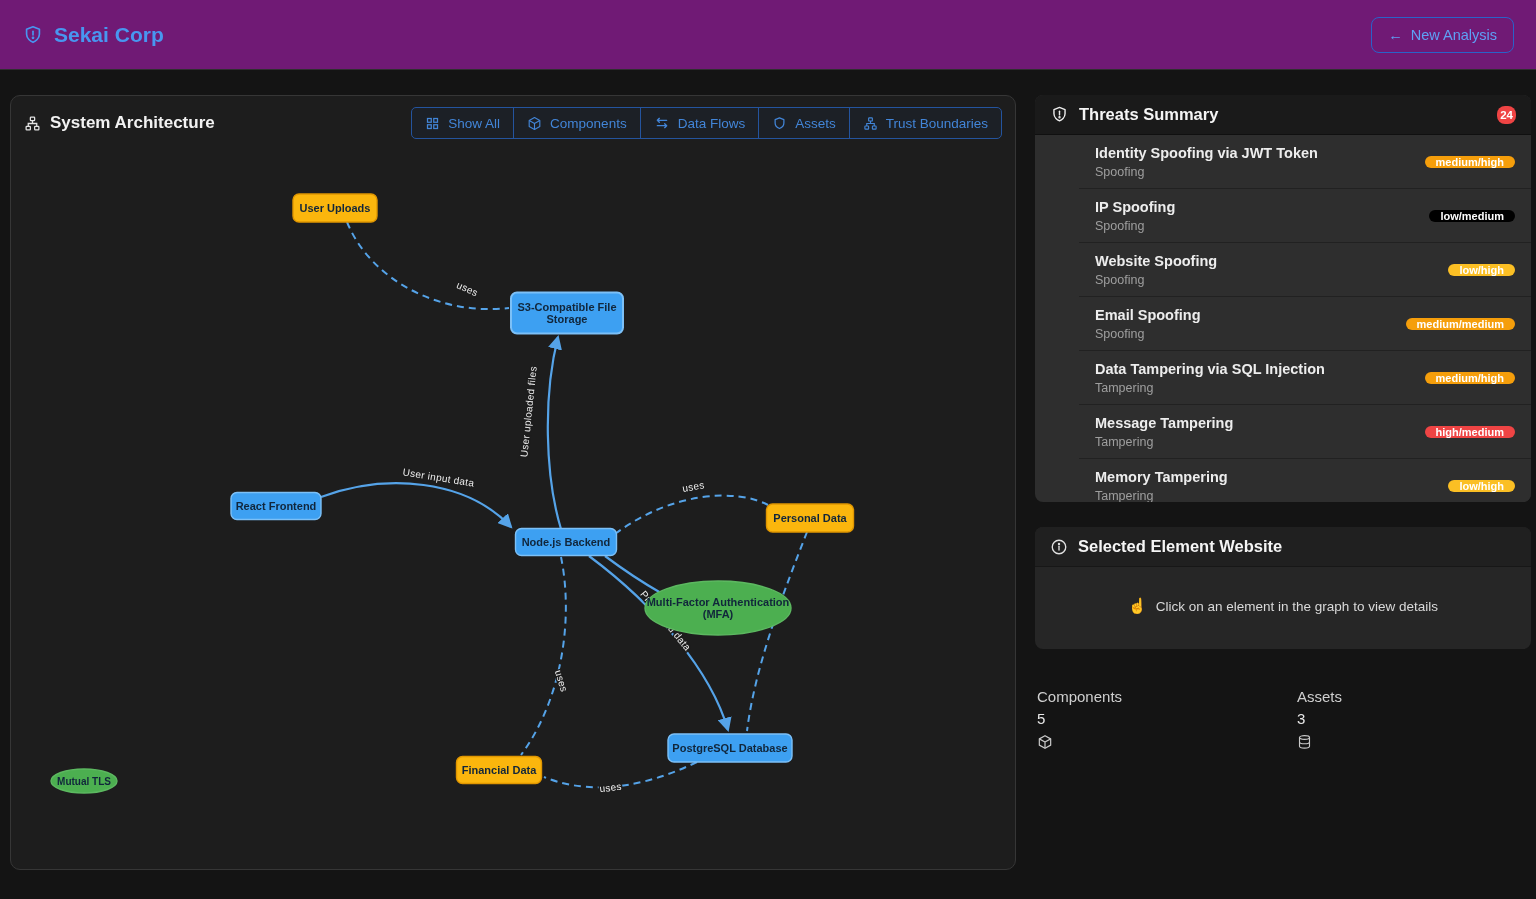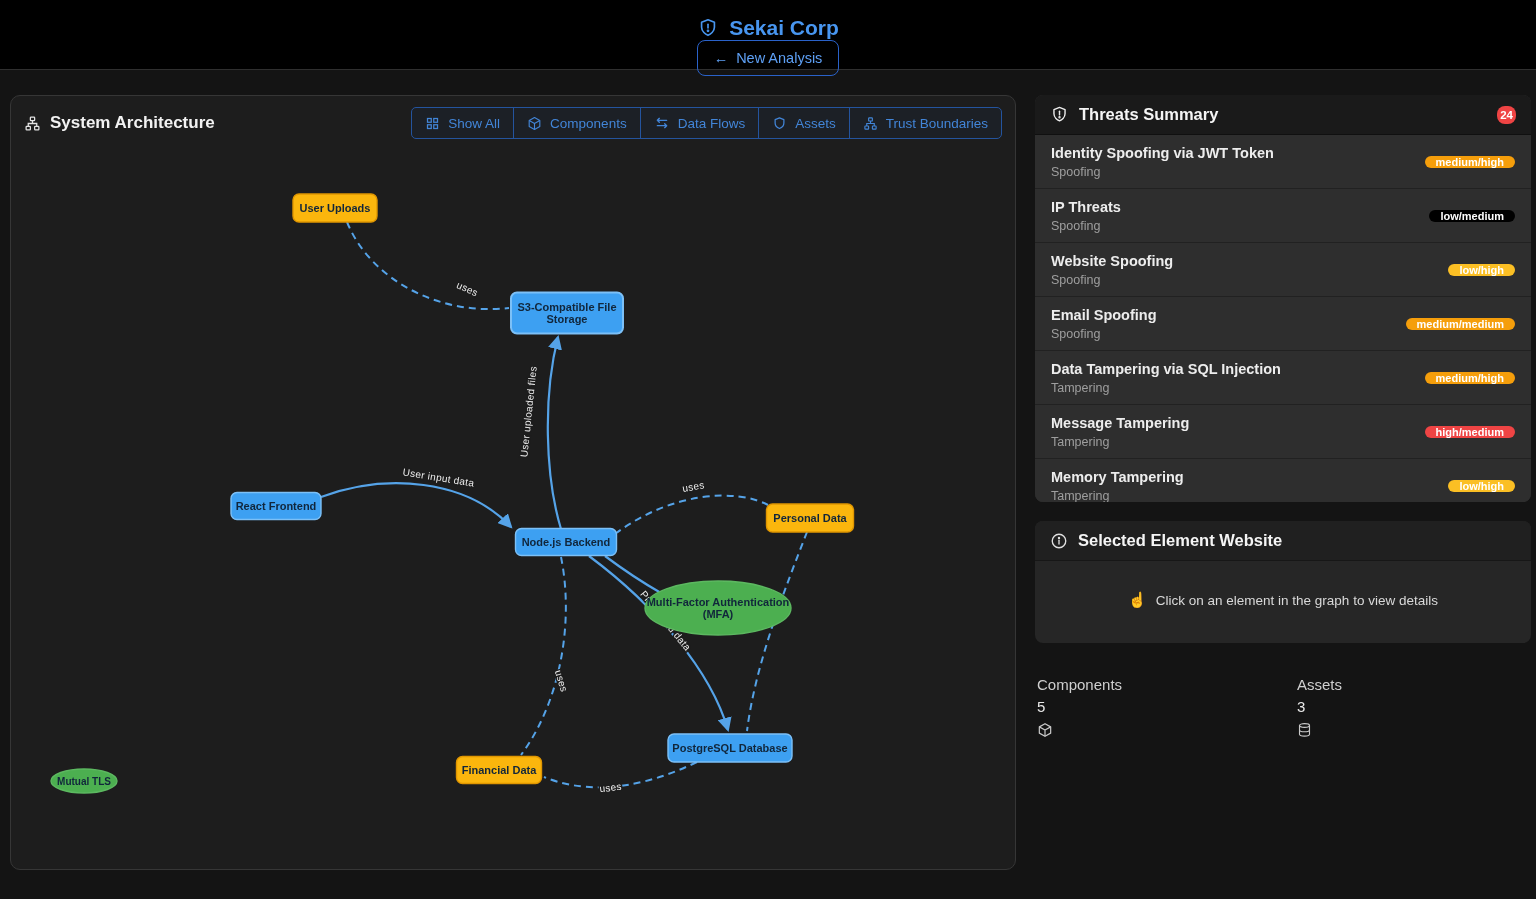--- a/index.html
+++ b/index.html
@@ -6,21 +6,21 @@
   html,body { margin:0; padding:0; }
   body {
     width:1536px; height:899px; overflow:hidden;
     background:#141414; color:#ececec;
     font-family:"Liberation Sans", sans-serif;
   }
 
   
   .app-header{
     display:flex; align-items:center; justify-content:space-between;
-    height:70px; padding:16px 22px; border-bottom:1px solid #2f2f2f; background:#000000;flex-direction:column;
+    height:70px; padding:8px 22px; border-bottom:1px solid #2f2f2f; background:#701a75;
   }
   .brand{ display:flex; align-items:center; gap:10px; font-size:21px; font-weight:700; }
   .brand-corp{ color:#4896f0; }
   .brand-rest{ color:#f2f2f2; }
   .btn-new{
     display:flex; align-items:center; gap:8px;
     background:transparent; border:1px solid #2a62c9; color:#5ea0f5;
     font-size:14.5px; padding:9px 16px; border-radius:8px; cursor:pointer;
     font-family:inherit;
   }
@@ -54,34 +54,34 @@
   #graph-svg{ position:absolute; inset:0; width:100%; height:100%; z-index:1; }
   .edge{ fill:none; stroke-width:2.2; }
   .edge.dashed{ stroke-width:2; stroke-dasharray:7 5; }
   .edge-label{
     font-size:10px; fill:#ededed; text-anchor:middle; letter-spacing:.3px;
     paint-order:stroke; stroke:#1d1d1d; stroke-width:3px;
   }
   .node-label{ font-weight:700; text-anchor:middle; }
 
   
-  .right-col{ display:flex; flex-direction:column; gap:19px; }
+  .right-col{ display:flex; flex-direction:column; gap:25px; }
   .panel{ border-radius:8px; overflow:hidden; }
   .panel-head{
     display:flex; align-items:center; gap:10px;
     background:#1a1a1a; padding:10px 15px;
     font-size:16.5px; font-weight:700; color:#f5f5f5;
     border-bottom:1px solid #101010;
   }
   .threats-panel{ height:407px; background:#2e2e2e; }
   .count-badge{
     margin-left:auto; background:#ef4444; color:#fff;
     font-size:11.5px; font-weight:700; padding:3px 3px; border-radius:8px;
   }
-  .threat-list{ overflow:hidden; height:367px; }
+  .threat-list{ overflow:hidden; height:367px;margin-left:44px; }
   .threat-row{
     display:flex; align-items:center; justify-content:space-between;
     padding:9px 16px; background:#2e2e2e; border-bottom:1px solid #212121;
     min-height:54px;
   }
   .threat-name{ font-size:14.5px; font-weight:700; color:#ededed; }
   .threat-cat{ font-size:12.5px; color:#9f9f9f; margin-top:4px; }
   .sev-badge{
     font-size:11px; font-weight:700; color:#fff;
     padding:0 11px; border-radius:10px; white-space:nowrap; flex:none; margin-left:12px;
@@ -254,21 +254,21 @@
       <div class="threat-list" id="threat-list">
           <div class="threat-row">
             <div>
               <div class="threat-name">Identity Spoofing via JWT Token</div>
               <div class="threat-cat">Spoofing</div>
             </div>
             <span class="sev-badge" style="background:#f59e0b">medium/high</span>
           </div>
           <div class="threat-row">
             <div>
-              <div class="threat-name">IP Threats</div>
+              <div class="threat-name">IP Spoofing</div>
               <div class="threat-cat">Spoofing</div>
             </div>
             <span class="sev-badge" style="background:#000000">low/medium</span>
           </div>
           <div class="threat-row">
             <div>
               <div class="threat-name">Website Spoofing</div>
               <div class="threat-cat">Spoofing</div>
             </div>
             <span class="sev-badge" style="background:#fbbf24">low/high</span>

